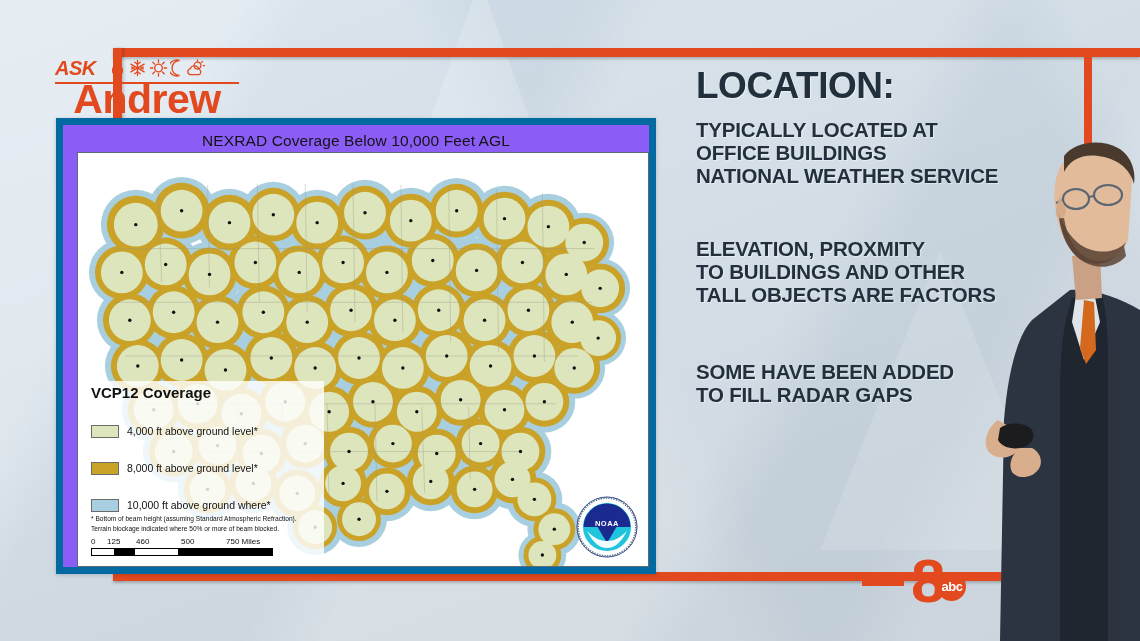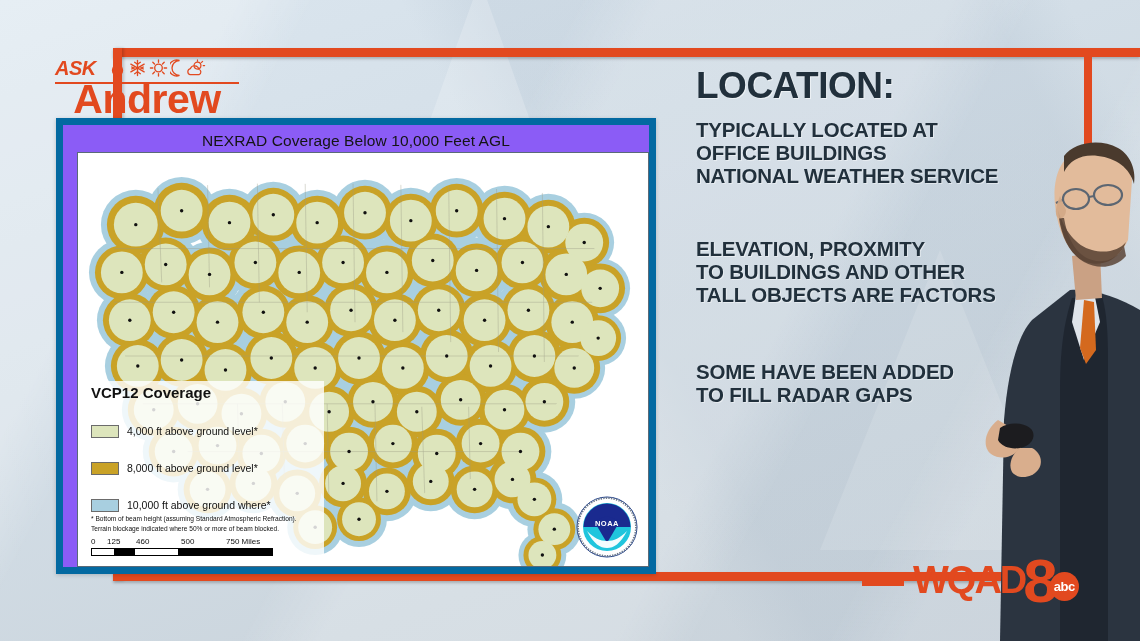--- a/index.html
+++ b/index.html
@@ -701,18 +701,17 @@
       <path d="M100 136 C96 146 94 154 98 158 C102 160 106 156 106 150 Z" fill="#d3a886" opacity=".9"></path>
 
       <path d="M38 360 C30 366 24 376 26 386 C28 396 40 400 50 396 C60 392 66 382 62 374 Z" fill="#d9ae8d"></path>
       <path d="M40 368 C48 362 62 362 70 368 C76 373 74 382 66 386 C56 391 42 388 38 380 Z" fill="#1c1c1f"></path>
       <path d="M60 388 C52 394 48 404 52 412 C58 420 72 418 78 410 C84 402 80 392 72 388 Z" fill="#d9ae8d"></path>
     </svg>
   </div>
 
   <div class="wqad">
     <span class="wqad-dash"></span>
-    <span class="wqad-word">WQAD</span>
     <span class="wqad-8">8</span>
     <span class="wqad-abc">abc</span>
   </div>
 
 </div>
 
 </body></html>

